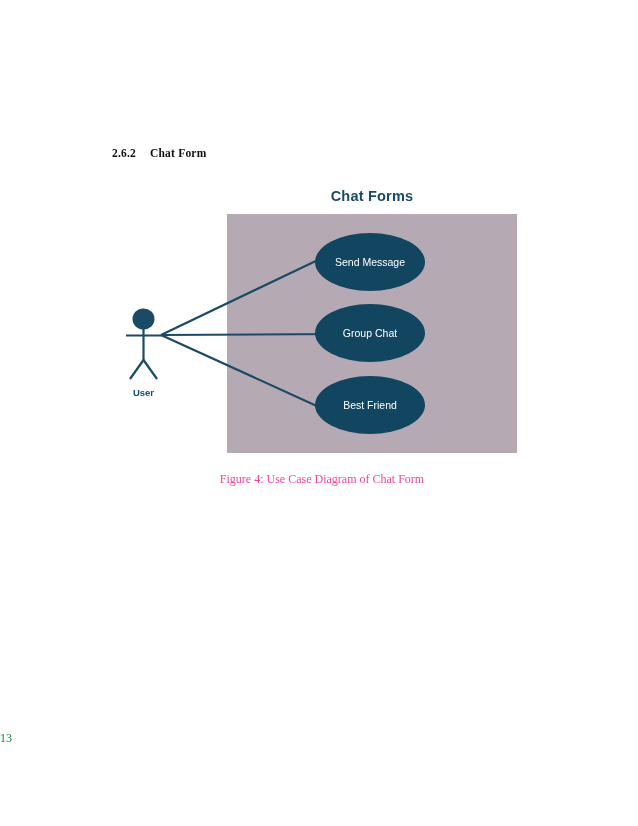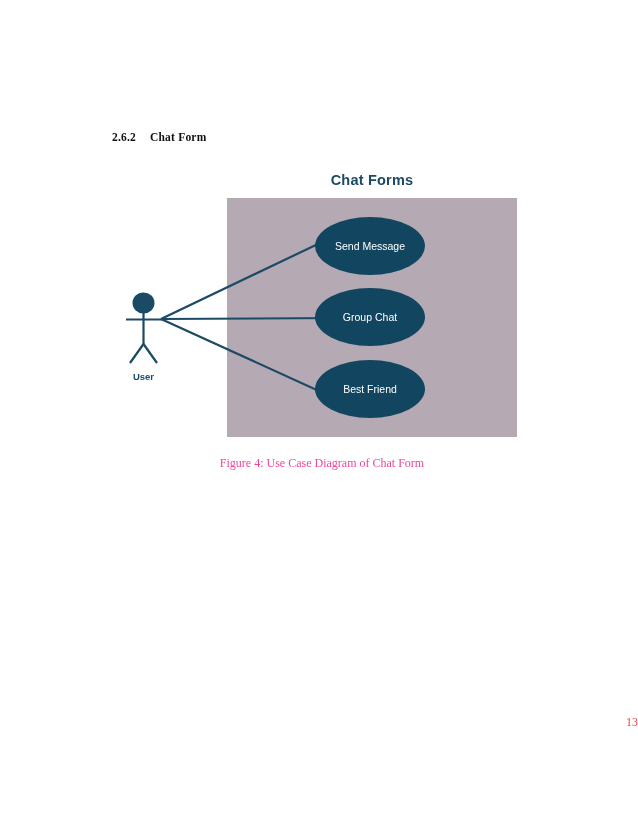--- a/index.html
+++ b/index.html
@@ -10,20 +10,21 @@
     width: 638px;
     height: 826px;
     background: #ffffff;
     font-family: "Liberation Serif", serif;
     position: relative;
     overflow: hidden;
   }
   .page {
     position: absolute;
     inset: 0;
+    margin-top: 16px;
   }
   
   .section-heading {
     position: absolute;
     left: 112px;
     top: 131px;
     font-family: "Liberation Serif", serif;
     font-weight: bold;
     font-size: 11.5px;
     color: #111111;
@@ -88,24 +89,24 @@
     text-align: center;
     font-family: "Liberation Serif", serif;
     font-size: 12px;
     color: #ec4899;
   }
   .page-number {
     position: absolute;
     left: 0;
     top: 715px;
     width: 638px;
-    text-align: right;
+    text-align: left;
     font-family: "Liberation Serif", serif;
     font-size: 12px;
-    color: #ef4444;
+    color: #15803d;
   }
 </style>
 </head>
 <body>
 
 <div class="page">
 
   <div class="section-heading">
     <span class="num">2.6.2</span><span>Chat Form</span>
   </div>

